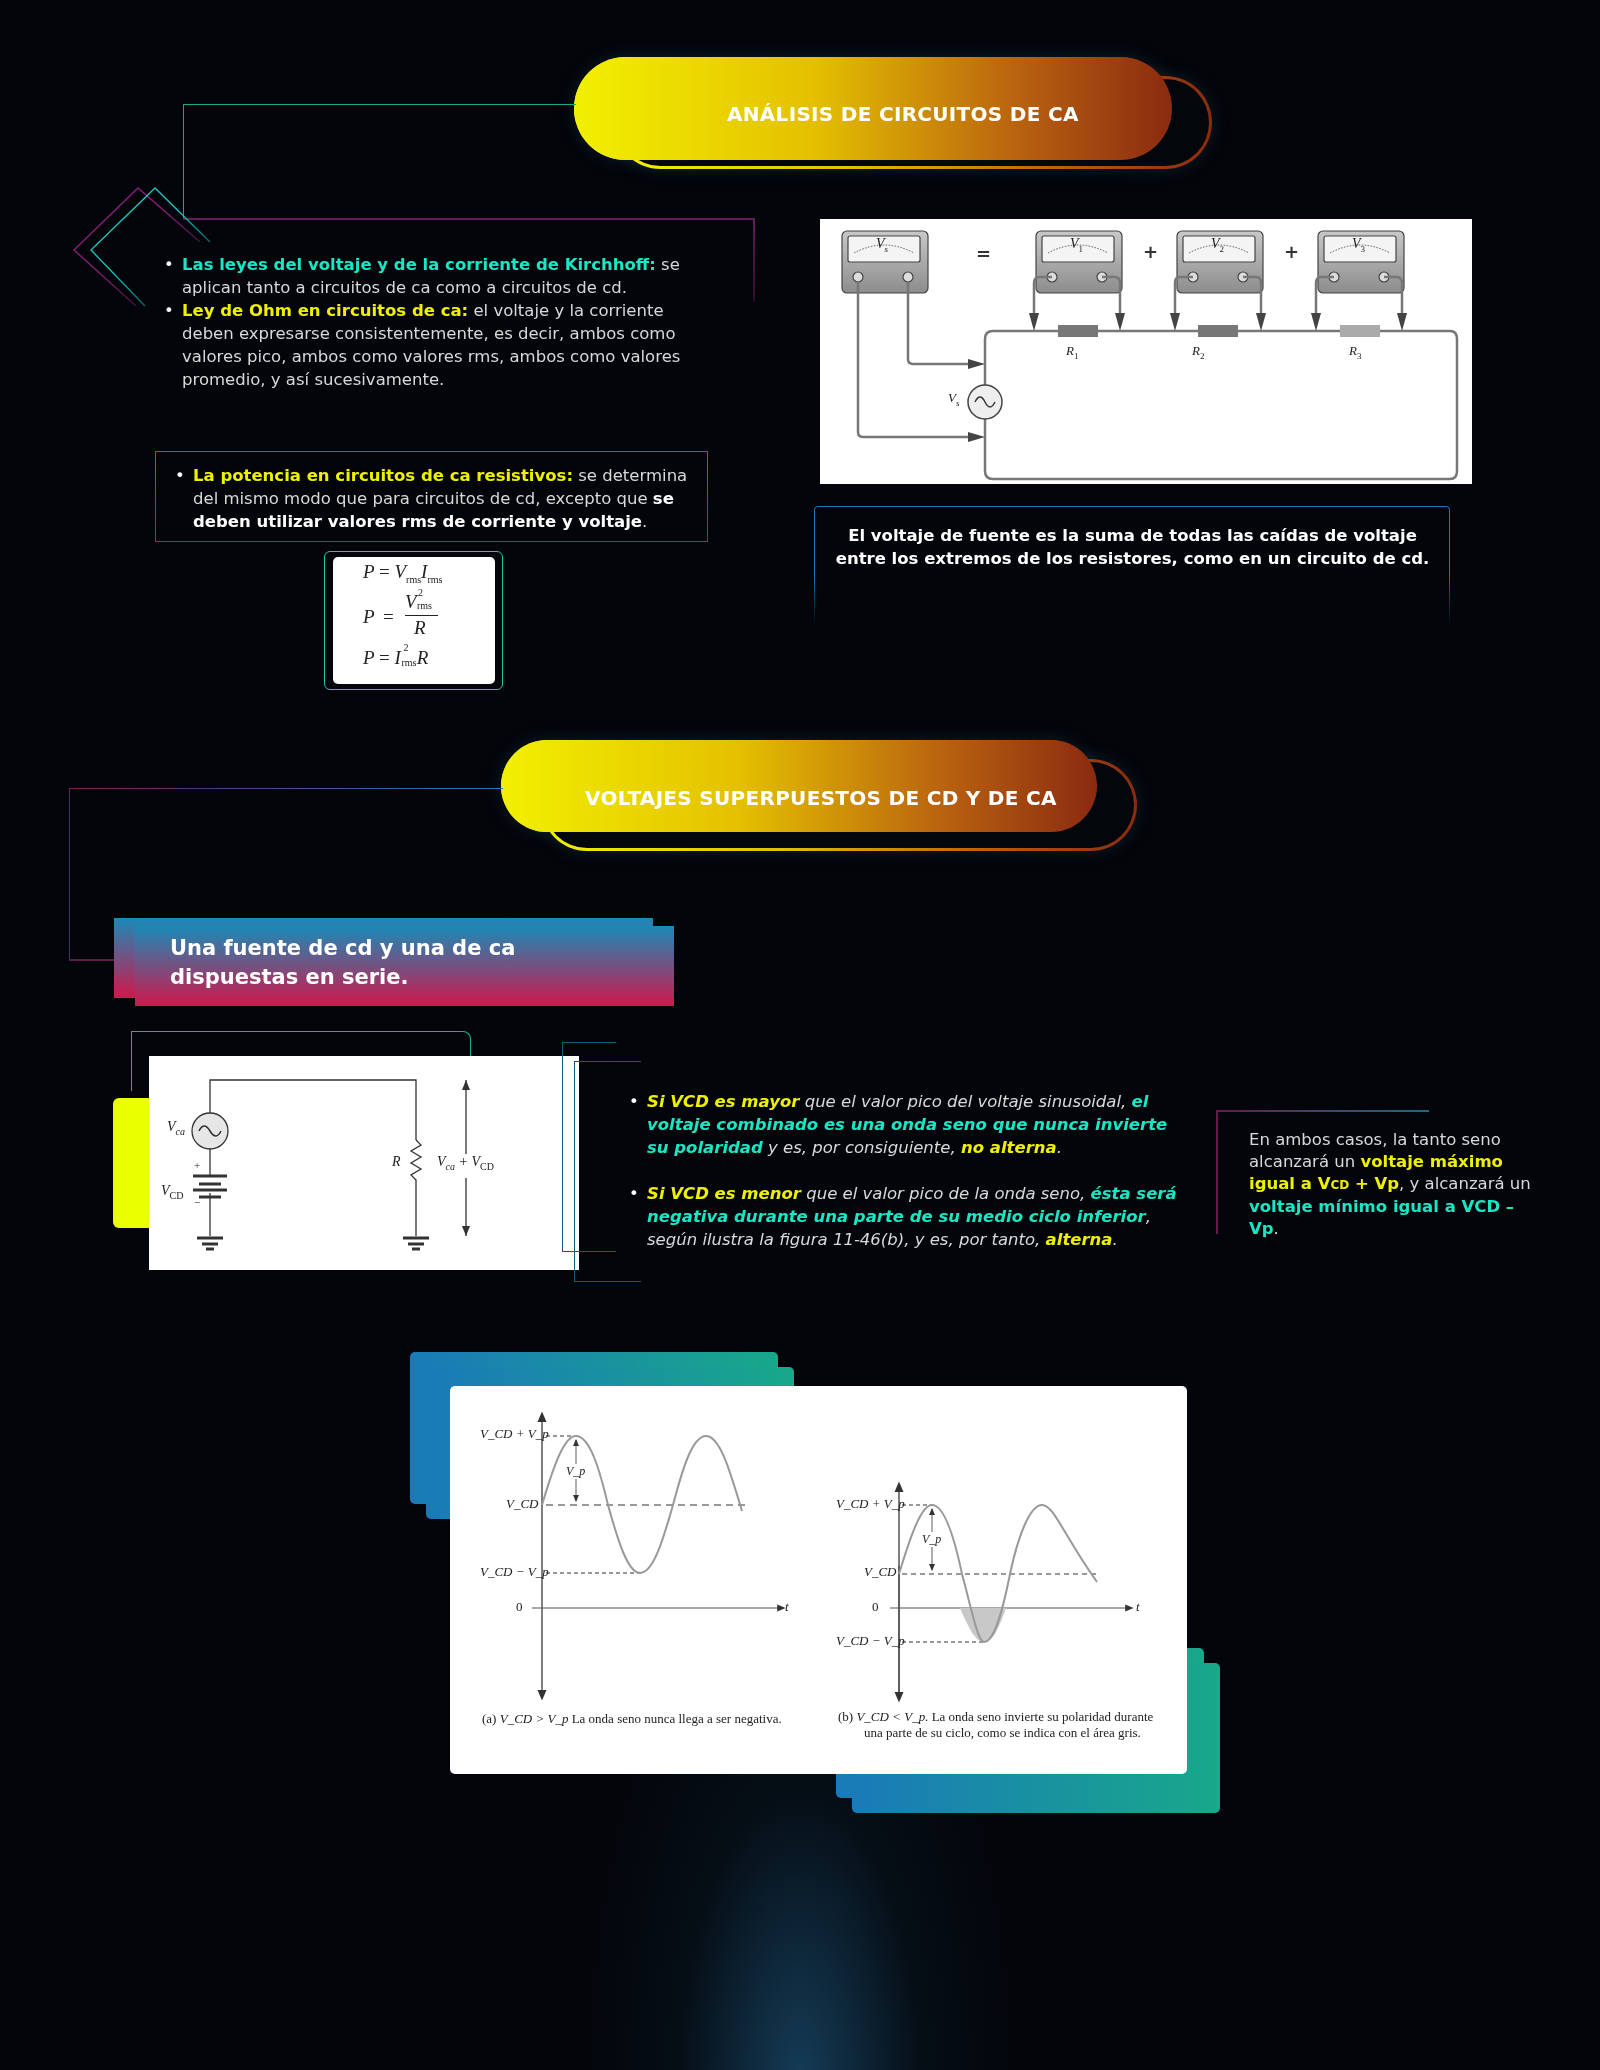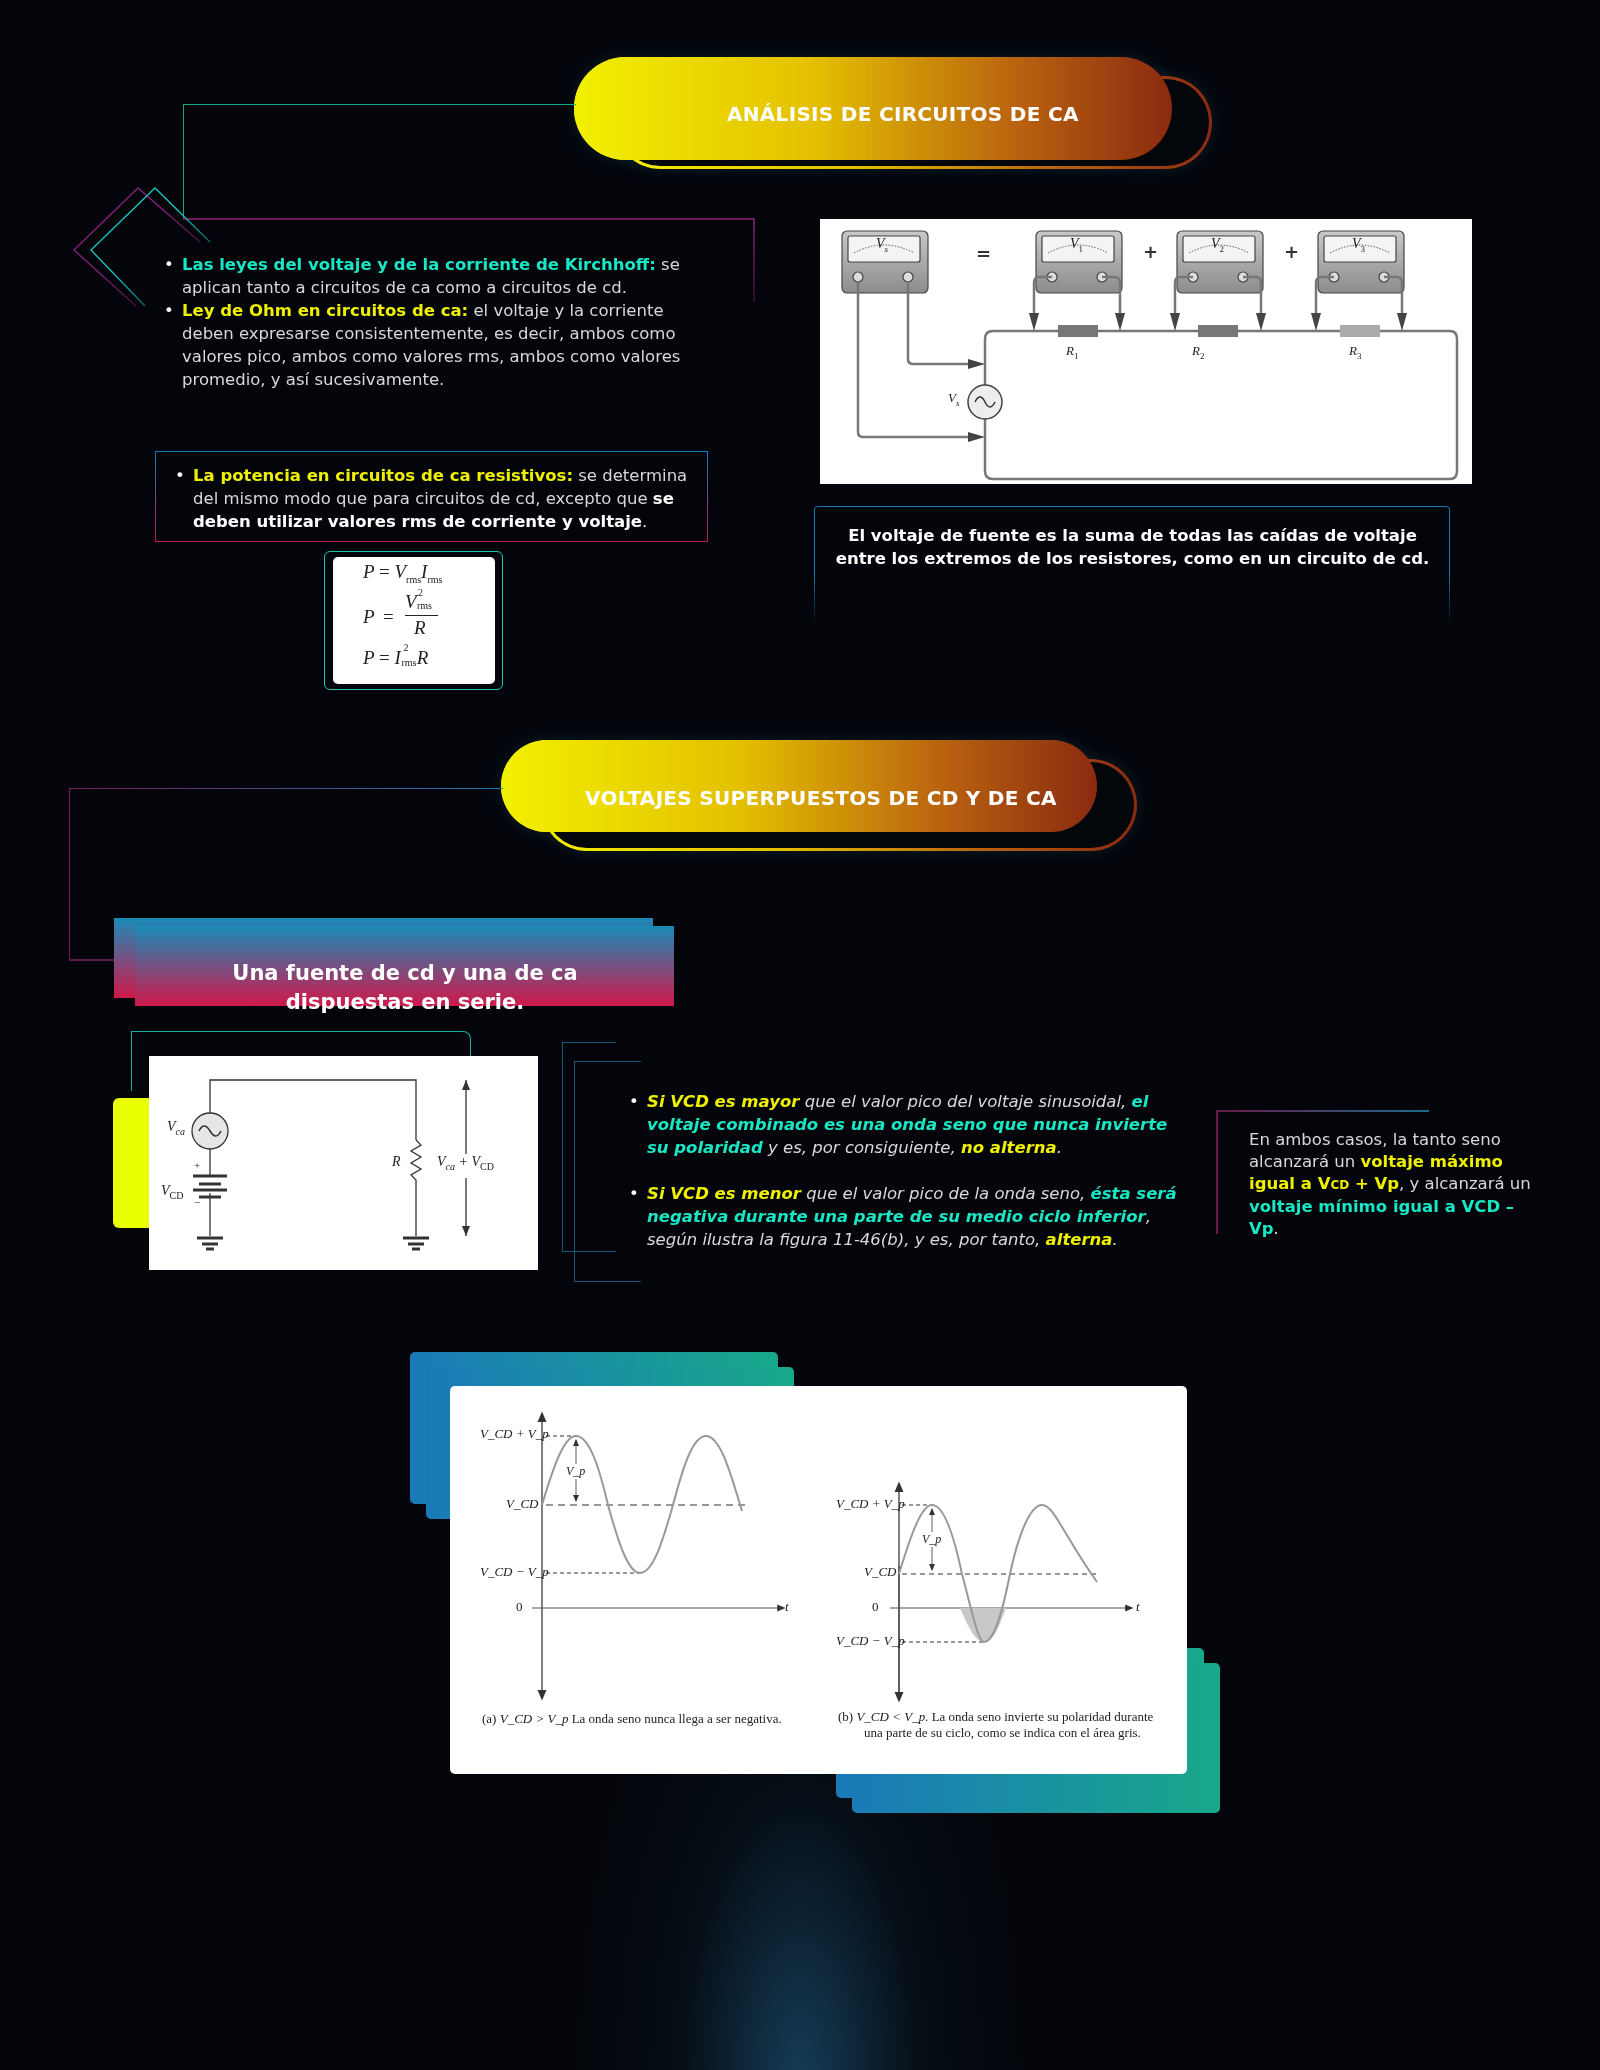--- a/index.html
+++ b/index.html
@@ -196,25 +196,25 @@
 <div class="pill" style="left:541px;top:759px;width:596px;height:92px;"></div>
 <div class="pill" style="left:501px;top:740px;width:596px;height:92px;background:linear-gradient(rgba(0,0,0,0),rgba(0,0,0,0)) padding-box, linear-gradient(90deg,#f2f000 0%,#e4c000 40%,#b86010 75%,#8a2a10 100%) border-box;box-shadow:none;"></div>
 <div class="pill-title" style="left:585px;top:786px;text-align:right;">VOLTAJES SUPERPUESTOS DE CD Y DE CA</div>
 
 <div class="line" style="left:69px;top:788px;width:434px;height:1px;background:linear-gradient(90deg,#7a1a5a,#1a7ab8);"></div>
 <div class="line" style="left:69px;top:788px;width:1px;height:172px;background:#7a1a5a;"></div>
 <div class="line" style="left:69px;top:959px;width:45px;height:2px;background:#5a1a4a;"></div>
 
 <div class="abs" style="left:114px;top:918px;width:539px;height:80px;border:1.5px solid transparent;background:linear-gradient(rgba(0,0,0,0),rgba(0,0,0,0)) padding-box, linear-gradient(180deg,#1a8ab8,#d0184a) border-box;"></div>
 <div class="abs" style="left:135px;top:926px;width:539px;height:80px;border:1.5px solid transparent;background:linear-gradient(rgba(0,0,0,0),rgba(0,0,0,0)) padding-box, linear-gradient(180deg,#1a8ab8,#d0184a) border-box;"></div>
-<div class="abs" style="left:170px;top:934px;width:470px;text-align:center;font-size:21px;line-height:29px;color:#fff;font-weight:bold;margin-top:25px;">Una fuente de cd y una de ca dispuestas en serie.</div>
+<div class="abs" style="left:170px;top:934px;width:470px;font-size:21px;line-height:29px;color:#fff;font-weight:bold;">Una fuente de cd y una de ca dispuestas en serie.</div>
 
 <div class="abs" style="left:113px;top:1098px;width:60px;height:130px;background:#eaff00;border-radius:6px;"></div>
 <div class="abs" style="left:131px;top:1031px;width:340px;height:60px;border-top:1.5px solid #19b0a0;border-left:1.5px solid #19b0a0;border-right:1.5px solid #19b0a0;border-radius:0 8px 0 0;"></div>
-<div class="white-card" style="left:149px;top:1056px;width:389px;height:214px;">
+<div class="white-card" style="left:149px;top:1056px;width:430px;height:214px;">
   <svg width="359" height="214" viewBox="0 0 359 214">
     <g stroke="#333" stroke-width="1.3" fill="none">
       <path d="M61 61 L61 24 L267 24 L267 84"></path>
       <circle cx="61" cy="75" r="18" fill="#e6e6e6"></circle>
       <path d="M50 75 Q55 65 61 75 Q67 85 72 75" stroke-width="1.6"></path>
       <path d="M61 93 L61 120"></path>
       <path d="M61 137 L61 180"></path>
       <path d="M267 84 L272 89 L262 95 L272 101 L262 107 L272 113 L262 119 L267 124 L267 180"></path>
       <path d="M317 24 L317 180"></path>
     </g>

